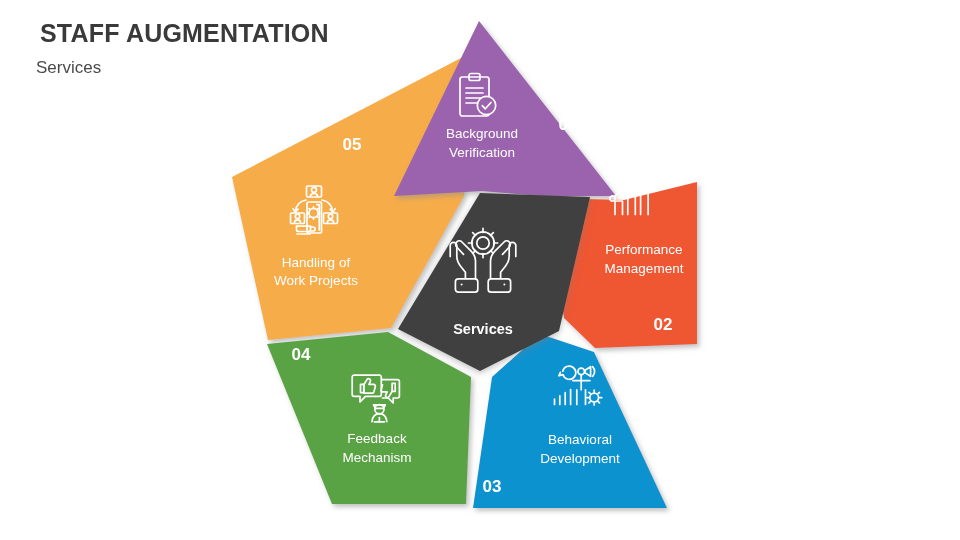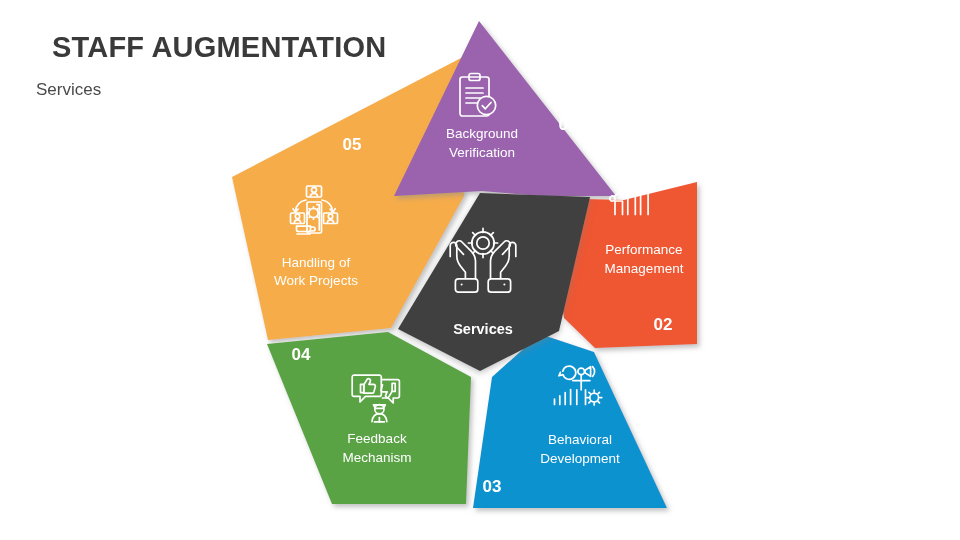--- a/index.html
+++ b/index.html
@@ -21,26 +21,26 @@
     height: 540px;
     background: #ffffff;
   }
   #header {
     position: absolute;
     left: 36px;
     top: 16px;
     width: 420px;
   }
   #title {
-    font-size: 29px;
+    font-size: 25px;
     font-weight: bold;
     color: #3a3a3a;
     letter-spacing: 0.2px;
     line-height: 1.1;
-    margin: 16px;
+    margin: 4px;
     white-space: nowrap;
   }
   #subtitle {
     font-size: 17px;
     font-weight: normal;
     color: #4a4a4a;
     margin: 10px 0 0 0;
   }
   #diagram-wrap {
     position: absolute;

